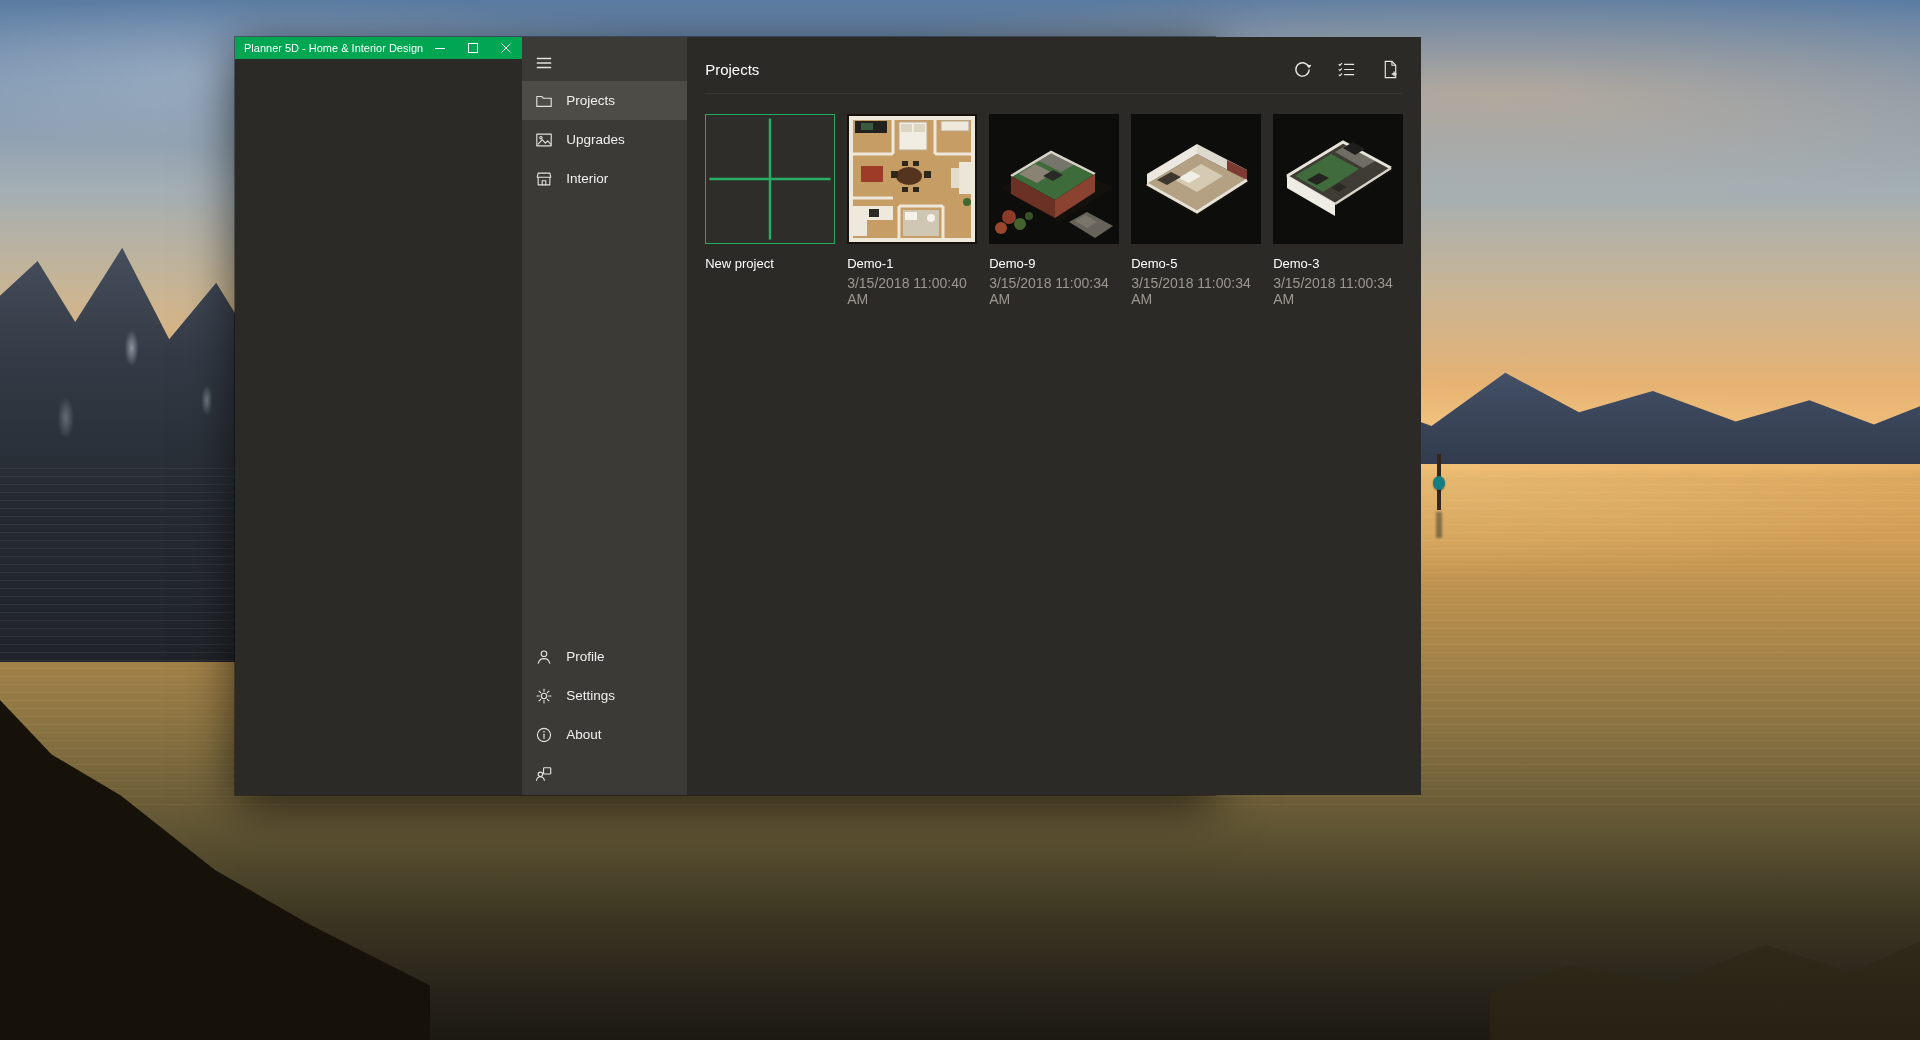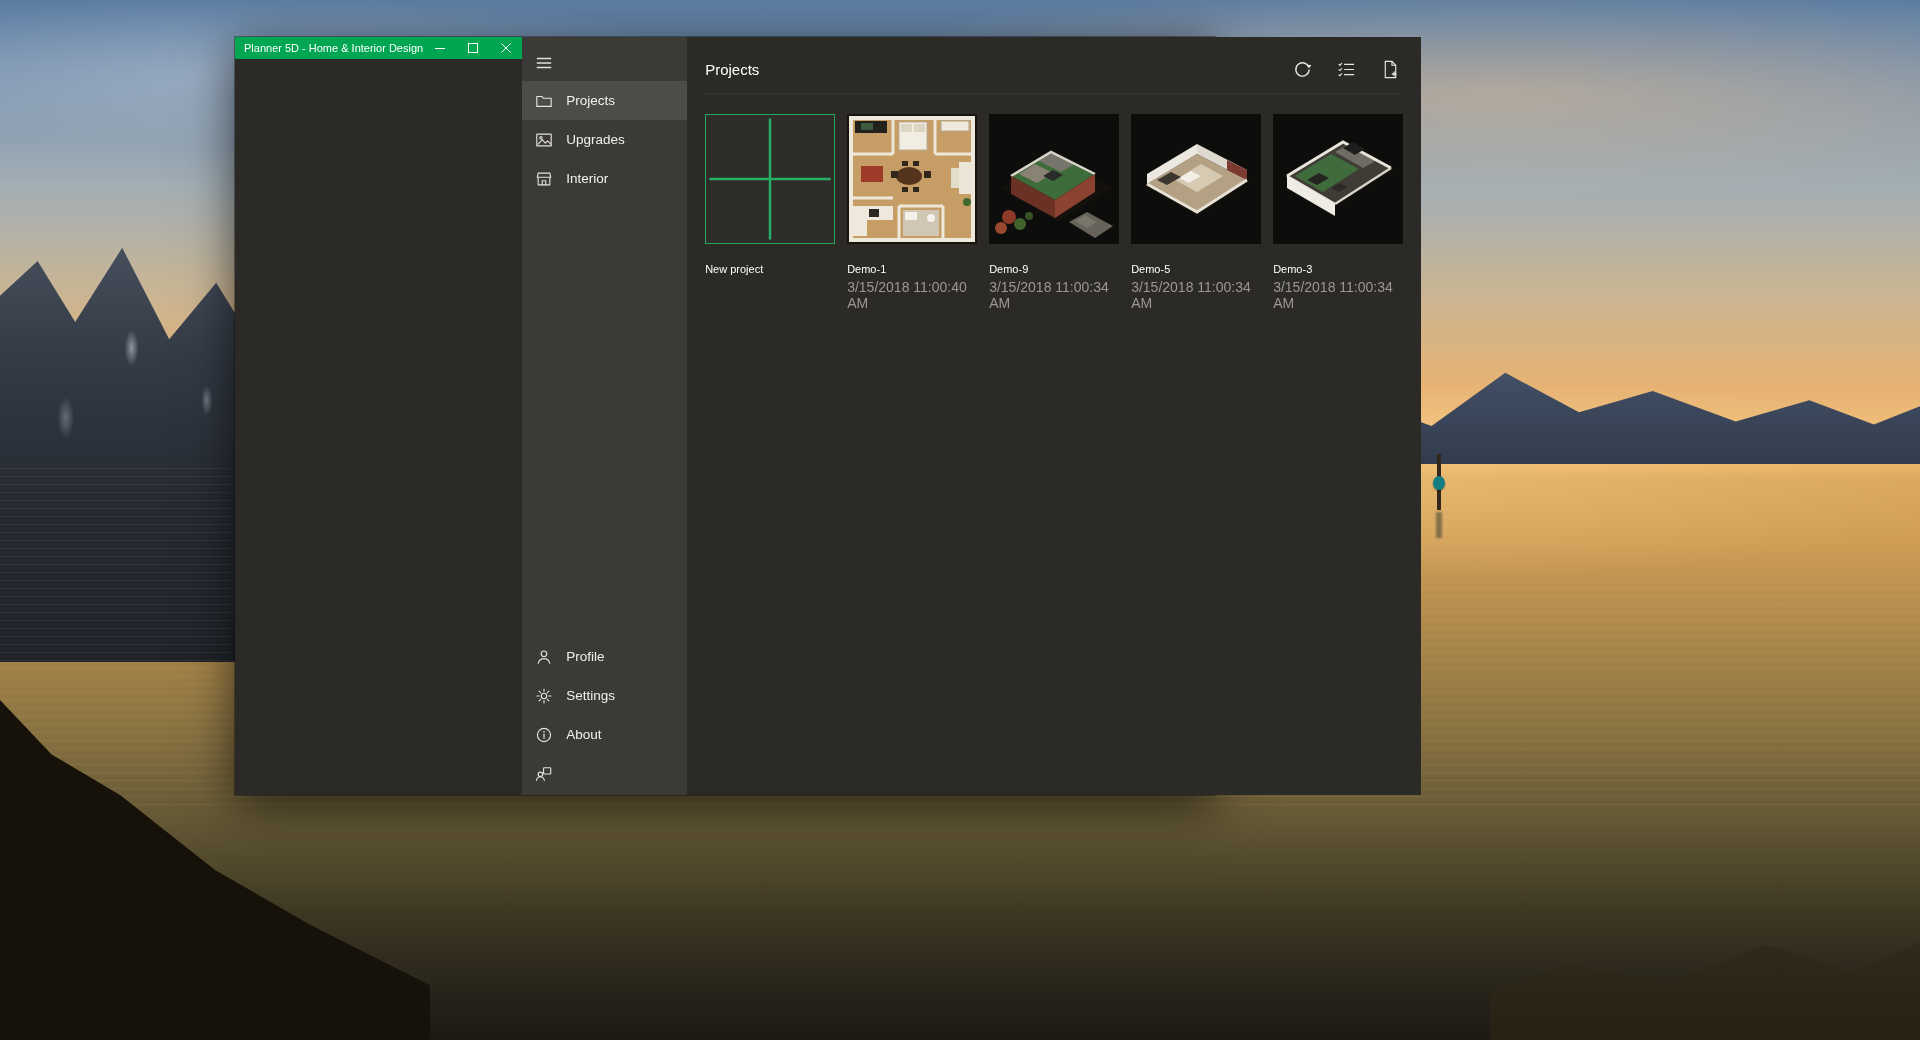--- a/index.html
+++ b/index.html
@@ -97,21 +97,21 @@
   .tool-btn { border:none; background:transparent; cursor:pointer; padding:2px; display:flex; }
   .header-rule { margin:12px 19px 0 18px; border-bottom:1px solid rgba(255,255,255,0.06); }
   .cards { display:flex; gap:12px; padding:20px 18px 0 18px; }
   .card { width:130px; cursor:pointer; }
   .thumb { width:130px; height:130px; overflow:hidden; background:#0d0d0c; }
   .thumb svg { display:block; width:130px; height:130px; }
   .new-thumb {
     border:1px solid #23a95e; background:#2e2d2a;
     display:flex; align-items:center; justify-content:center;
   }
-  .card-label { margin-top:19px; font-size:11px; color:#fff; }
+  .card-label { margin-top:12px; font-size:13px; color:#fff; }
   .card-date { margin-top:4px; font-size:14px; color:#9b9891; }
 
   .icon-stroke { stroke:#e3e2df; stroke-width:1.25; fill:none; stroke-linecap:round; stroke-linejoin:round; }
 </style>
 </head>
 <body>
 
 <div class="desktop">
   <div class="bg-sky"></div>
   <div class="mountains-right"></div>

